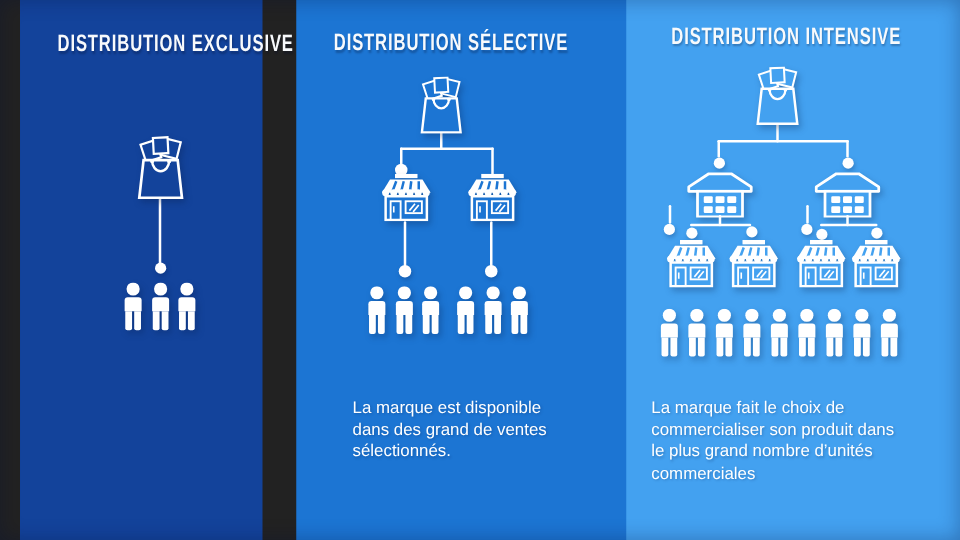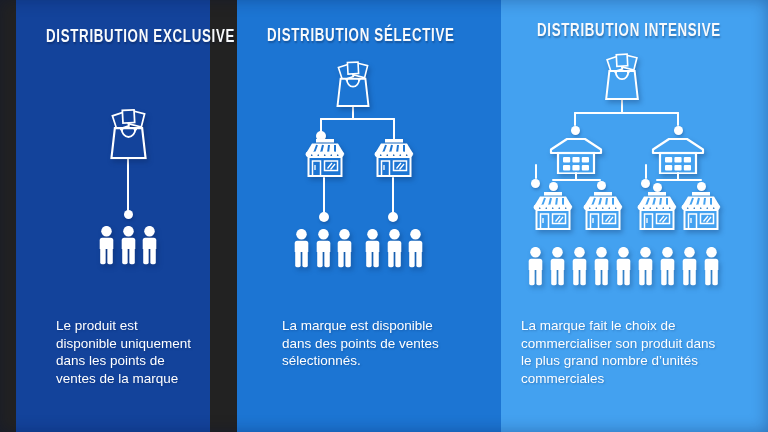--- a/index.html
+++ b/index.html
@@ -117,24 +117,20 @@
 
   <svg class="person" viewBox="0 0 20 46">
           <use href="#sym-person"></use>
         </svg>
 
   <svg class="person" viewBox="0 0 20 46">
           <use href="#sym-person"></use>
         </svg>
 </div>
 
-    <div class="col-desc" style="left:40px; top:317px; width:175px;">Le produit est
-disponible uniquement
-dans les points de
-ventes de la marque</div>
   </div>
 
   <div class="col" style="--bg:#1C75D3; left:237px; width:310px;">
     <div class="col-title" style="left:30px; top:24px;">DISTRIBUTION SÉLECTIVE</div>
 
     <div class="vline" style="left:115px; top:104px; height:16px;"></div>
     <div class="hline" style="left:83px; top:118px; width:75px;"></div>
     <div class="vline" style="left:83px; top:118px; height:15px;"></div>
     <div class="vline" style="left:156px; top:118px; height:22px;"></div>
     <div class="ball" style="left:79px; top:130.5px; width:10px; height:10px;"></div>
@@ -176,21 +172,21 @@
   <svg class="person" viewBox="0 0 20 46">
           <use href="#sym-person"></use>
         </svg>
 
   <svg class="person" viewBox="0 0 20 46">
           <use href="#sym-person"></use>
         </svg>
 </div>
 
     <div class="col-desc" style="left:45px; top:317px; width:200px;">La marque est disponible
-dans des points de ventes
+dans des grand de ventes
 sélectionnés.</div>
   </div>
 
   <div class="col" style="--bg:#43A1F0; left:501px; width:267px;">
     <div class="col-title" style="left:36px; top:19px;">DISTRIBUTION INTENSIVE</div>
 
     <div class="vline" style="left:120px; top:98px; height:16px;"></div>
     <div class="hline" style="left:73px; top:112px; width:105px;"></div>
     <div class="vline" style="left:73px; top:112px; height:14px;"></div>
     <div class="vline" style="left:176px; top:112px; height:14px;"></div>

